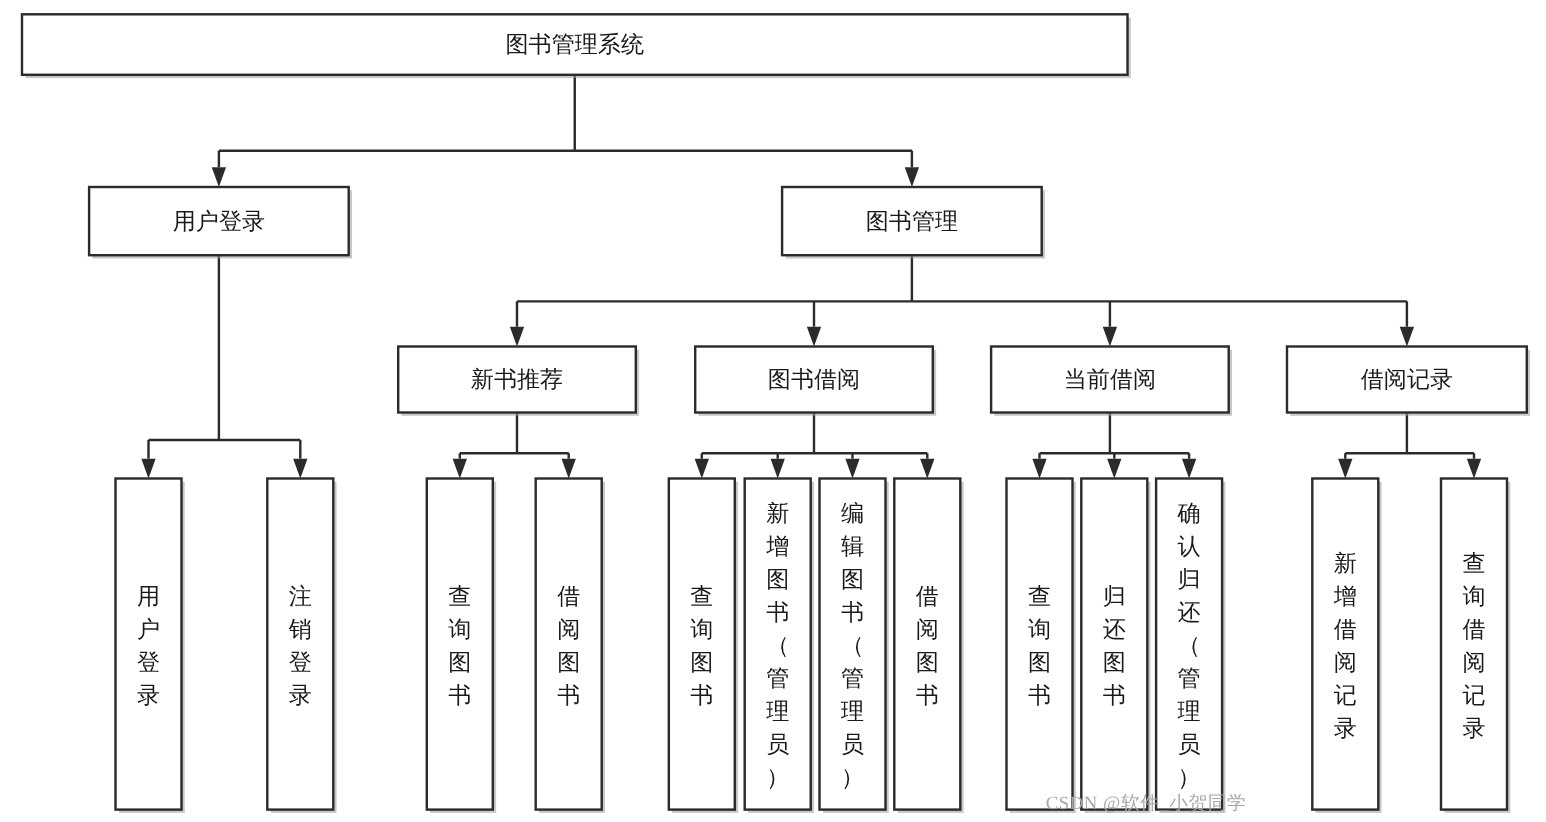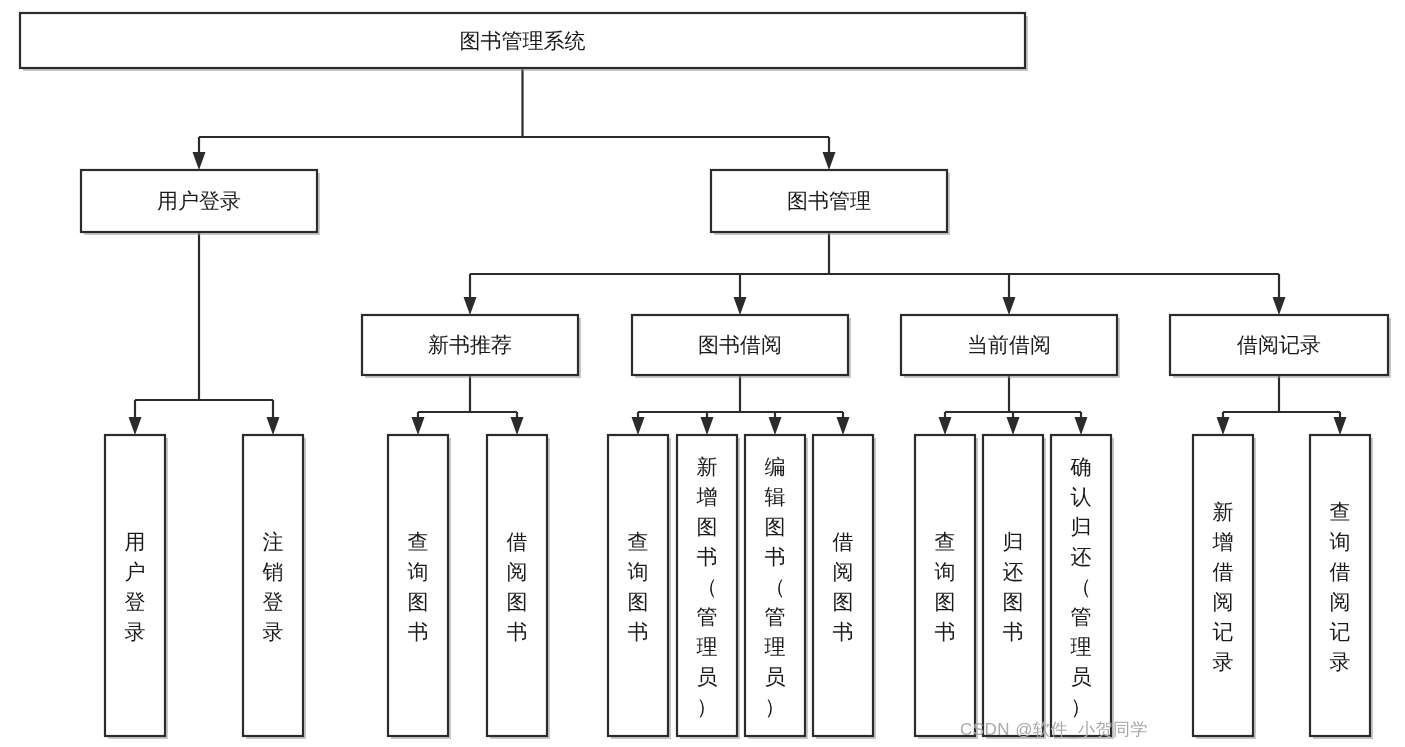--- a/index.html
+++ b/index.html
@@ -54,23 +54,23 @@
     dominant-baseline: middle;
   }
   .node-label-vert {
     font-family: "DejaVu Sans", "Liberation Sans", sans-serif;
     fill: #1a1a1a;
     font-size: 21px;
     text-anchor: middle;
   }
   .watermark {
     position: absolute;
-    right: 8px;
+    right: 23px;
     bottom: 6px;
-    font-family: Liberation Sans, sans-serif;
+    font-family: Liberation Serif, serif;
     font-size: 17px;
     color: #a8a8a8;
     letter-spacing: 0.5px;
     white-space: nowrap;
     pointer-events: none;
   }
 </style>
 </head>
 <body>
 

